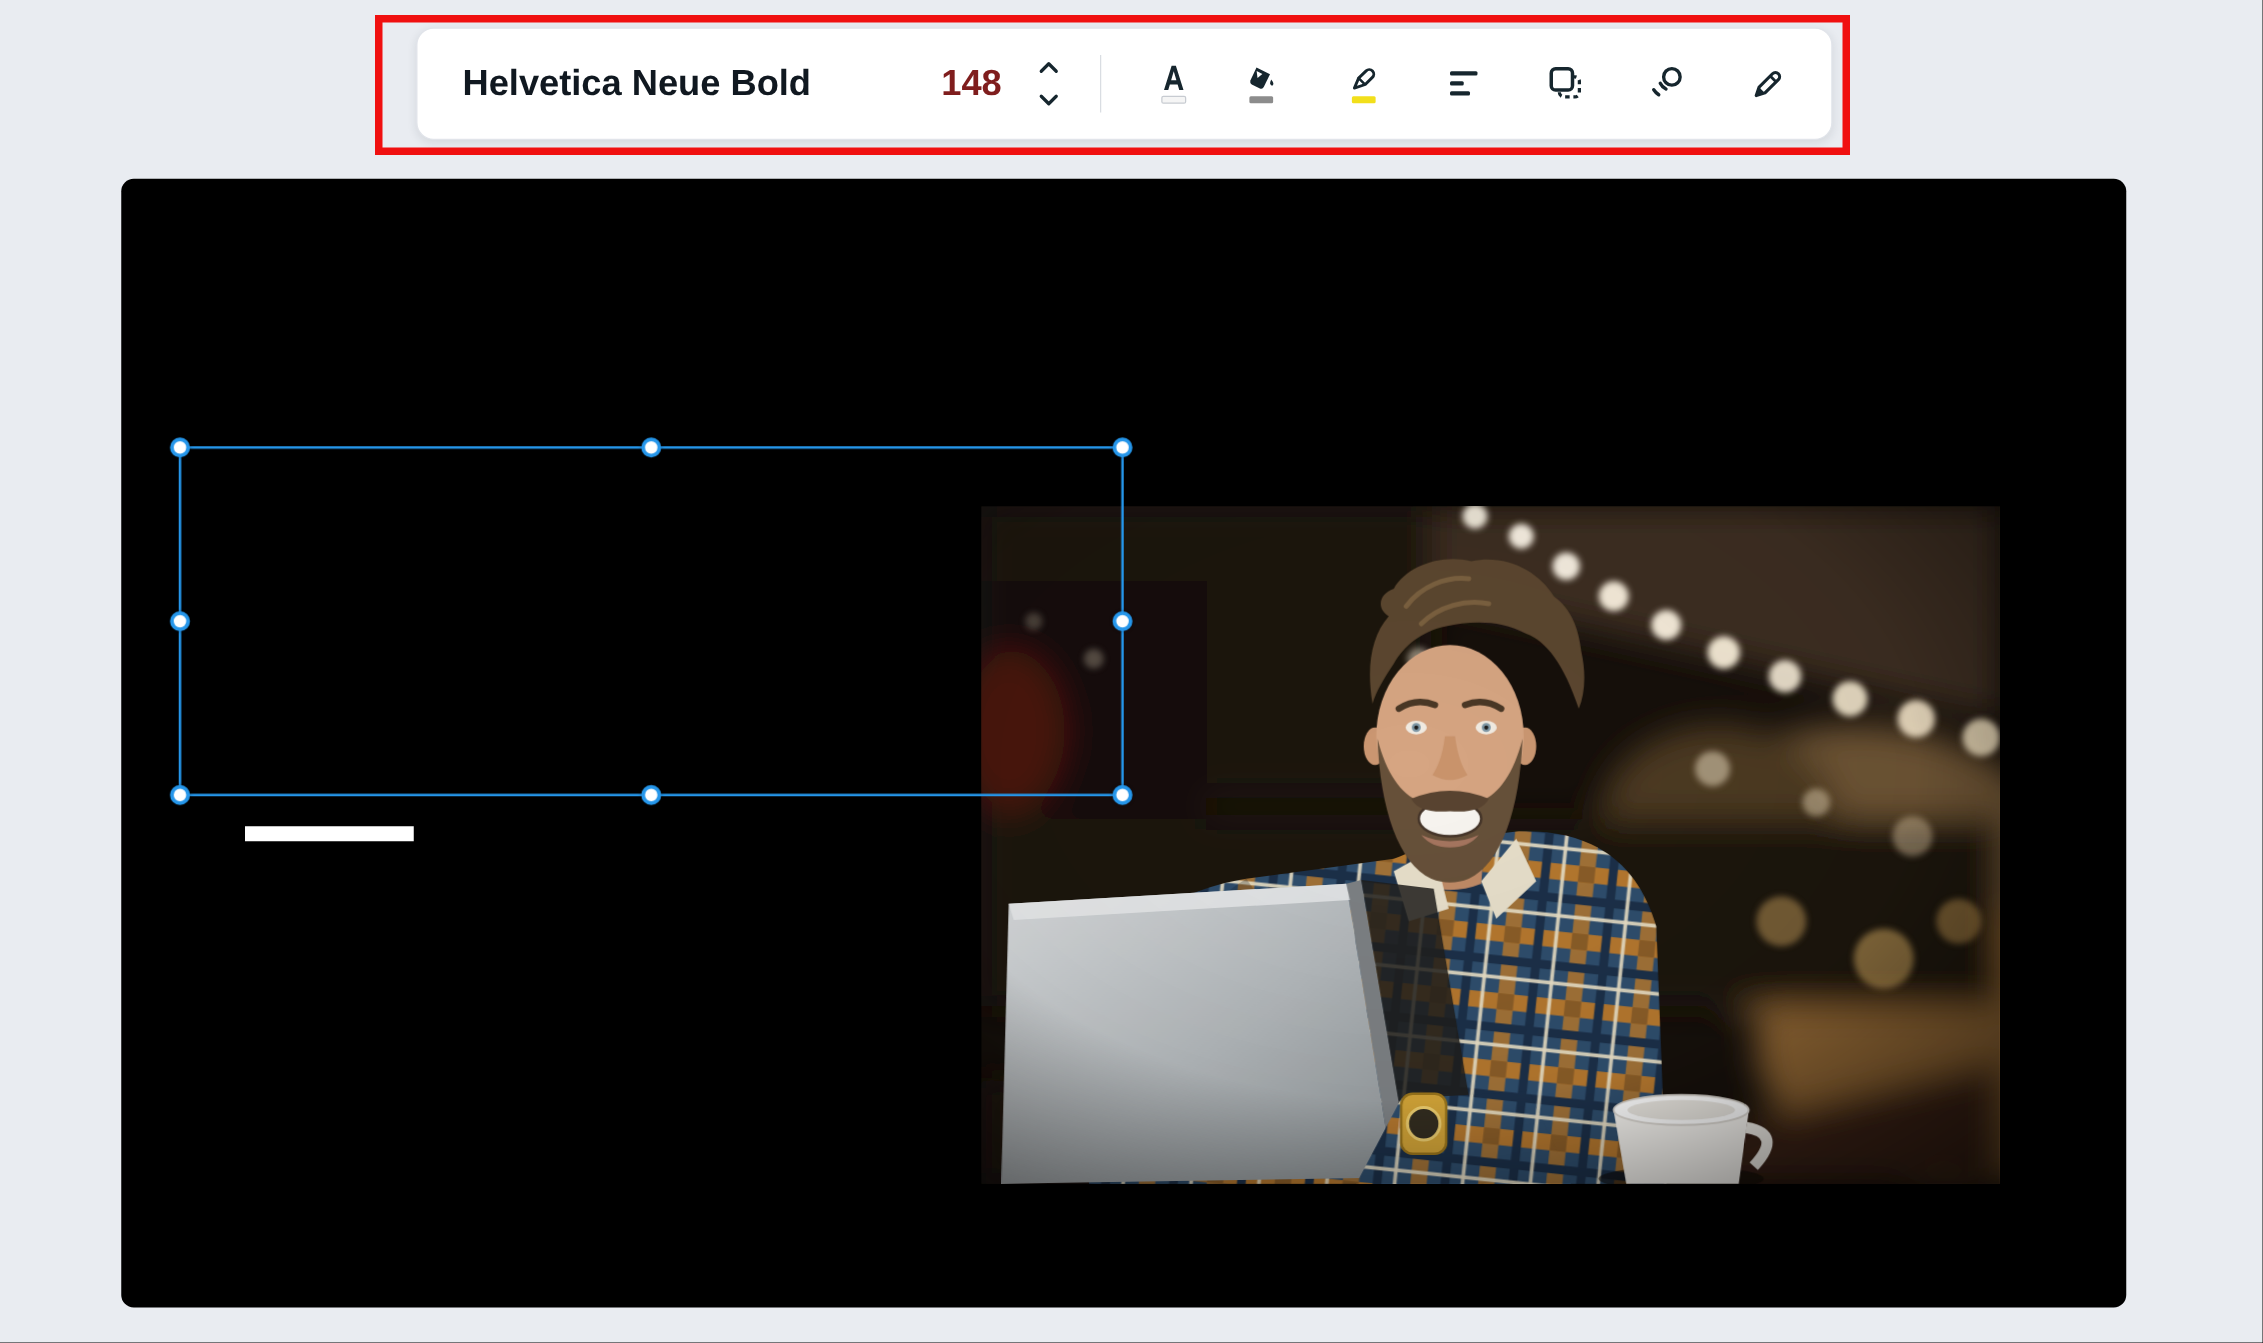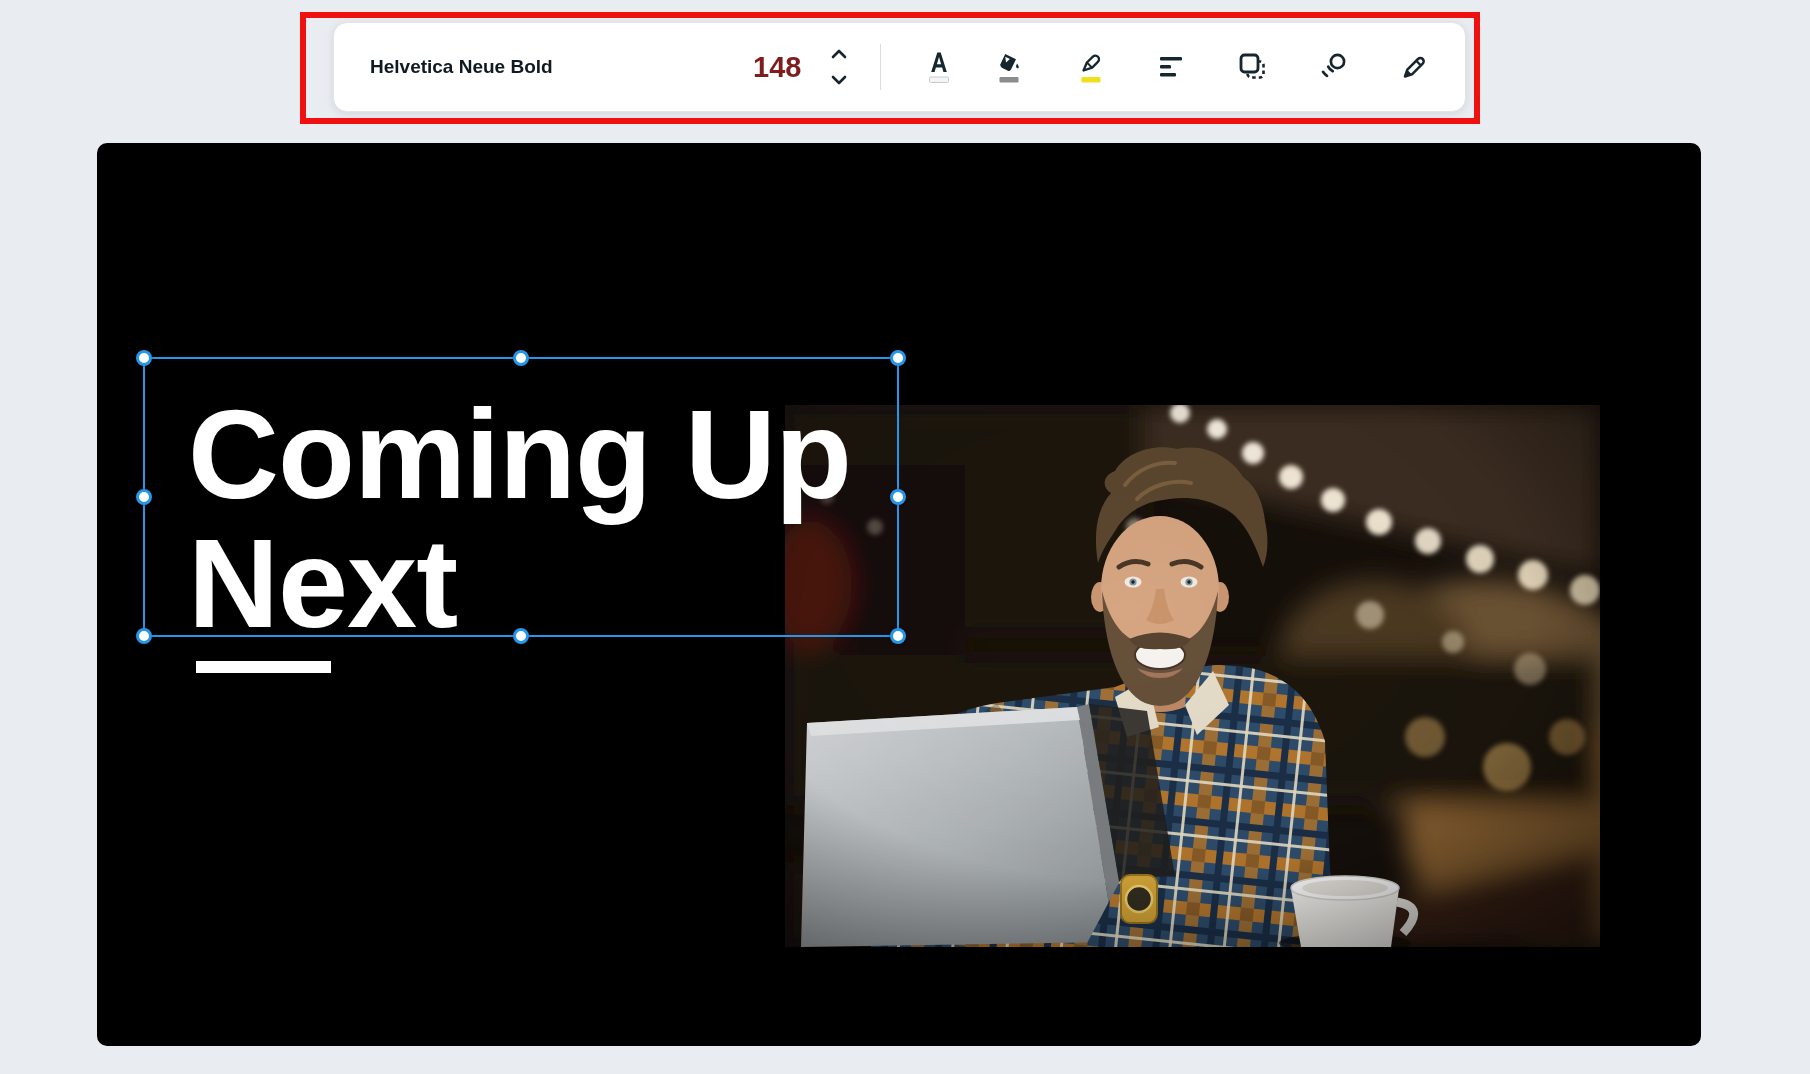--- a/index.html
+++ b/index.html
@@ -16,21 +16,21 @@
   }
 
   
   .toolbar{
     position:absolute;left:333px;top:22px;width:1131px;height:88px;
     background:#ffffff;border:1px solid #e1e4ea;border-radius:14px;
     box-shadow:0 2px 8px rgba(25,35,50,.10);z-index:50;
   }
   .tb-font{
     position:absolute;left:36px;top:0;height:88px;line-height:88px;
-    font-size:19px;font-weight:700;color:#101820;white-space:nowrap;cursor:pointer;
+    font-size:29px;font-weight:700;color:#101820;white-space:nowrap;cursor:pointer;
   }
   .tb-size{
     position:absolute;left:419px;top:0;height:88px;line-height:88px;
     font-size:29px;font-weight:700;color:#7f1d1d;cursor:pointer;
   }
   .tb-stepper{
     position:absolute;left:492px;top:21px;width:26px;height:46px;
     display:flex;flex-direction:column;justify-content:space-between;
   }
   .tb-stepper button{
@@ -285,21 +285,20 @@
         <path d="M612 497 Q642 502 618 528" stroke="#efece6" stroke-width="9" fill="none"></path>
         <path d="M506 484 L516 542 L606 542 L614 484 Q560 472 506 484 Z" fill="#f5f3ef"></path>
         <ellipse cx="560" cy="483" rx="54" ry="12" fill="#ffffff" stroke="#d9d5cf" stroke-width="1.5"></ellipse>
         <ellipse cx="560" cy="483" rx="43" ry="8" fill="#e9e6e0"></ellipse>
       </g>
 
       <rect width="815" height="542" fill="url(#vig)"></rect>
     </svg>
   </div>
 
-  <div class="slide-title">Coming Up Next</div>
   <div class="title-underline"></div>
 
   <div class="selection">
     <div class="handle h-tl"></div>
     <div class="handle h-tm"></div>
     <div class="handle h-tr"></div>
     <div class="handle h-ml"></div>
     <div class="handle h-mr"></div>
     <div class="handle h-bl"></div>
     <div class="handle h-bm"></div>

